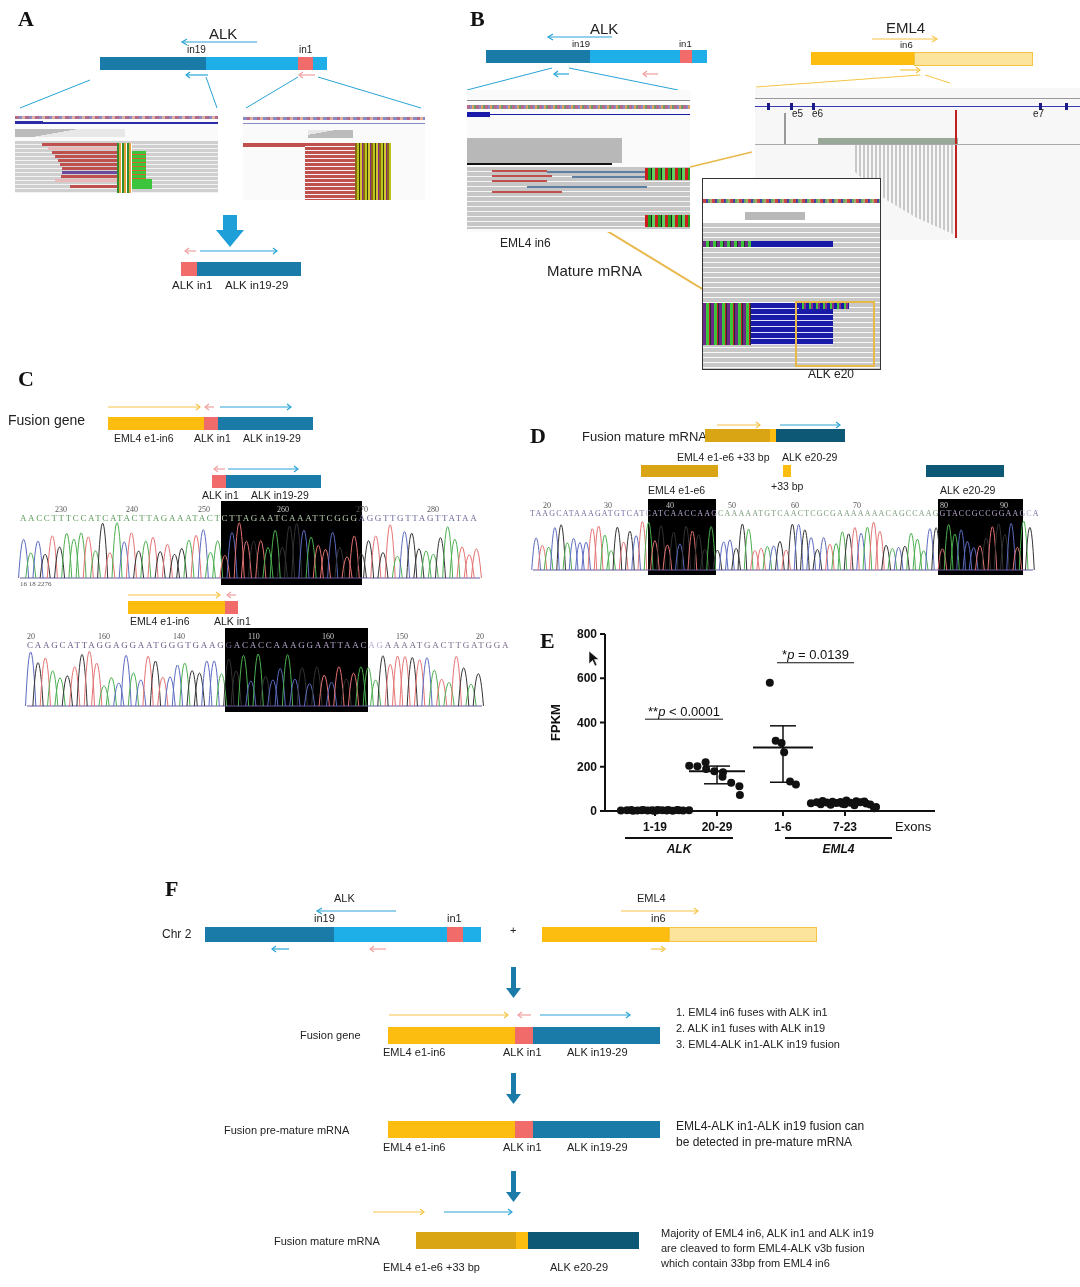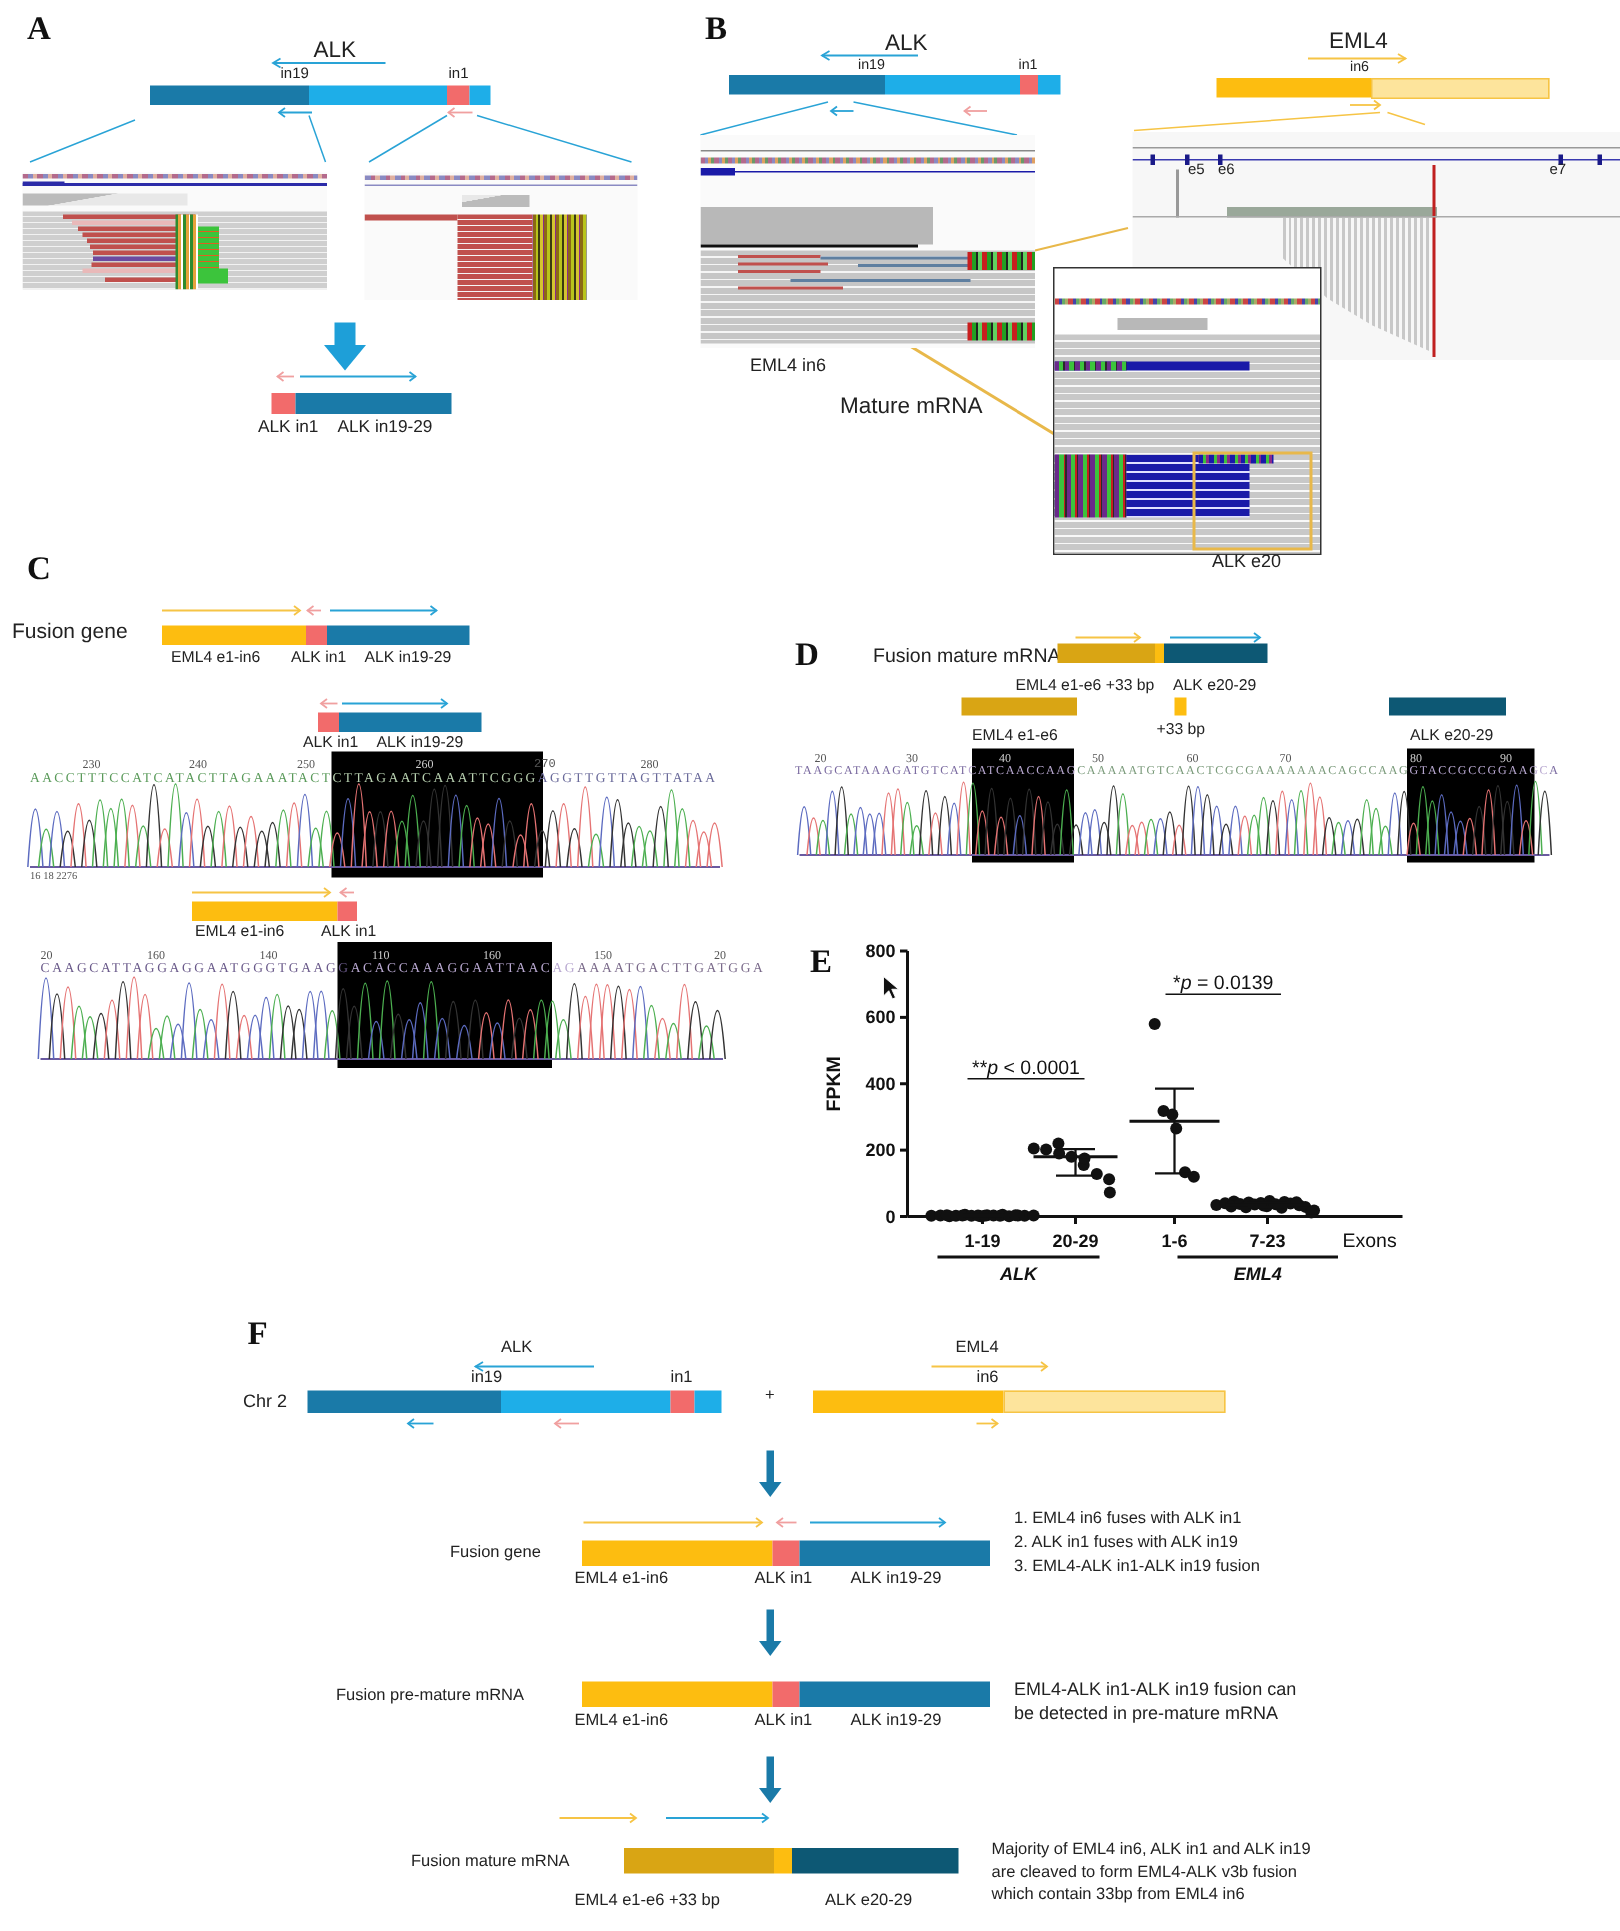--- a/index.html
+++ b/index.html
@@ -188,21 +188,21 @@
     <div class="abs" style="left:42px;top:33px;width:60px;height:8px;background:#b8b8b8;"></div>
     <div class="abs" style="left:0;top:44px;width:177px;height:146px;background:repeating-linear-gradient(180deg,#c8c8c8 0 4px,#f8f8f8 4px 5px);"></div>
     <div class="abs" style="left:0;top:62px;width:130px;height:6px;background:#1a1aa8;"></div>
     <div class="abs" style="left:0;top:62px;width:48px;height:6px;background:repeating-linear-gradient(90deg,#6a2a8a 0 3px,#3cc43c 3px 6px,#2a2a2a 6px 7px);"></div>
     <div class="abs" style="left:0;top:124px;width:130px;height:42px;background:repeating-linear-gradient(180deg,#1a1aa8 0 5px,#e0e0ff 5px 6px);"></div>
     <div class="abs" style="left:0;top:124px;width:48px;height:42px;background:repeating-linear-gradient(90deg,#6a2a8a 0 3px,#3cc43c 3px 6px,#c81e1e 6px 7px,#2a2a2a 7px 8px);"></div>
     <div class="abs" style="left:96px;top:124px;width:50px;height:6px;background:repeating-linear-gradient(90deg,#1a1aa8 0 3px,#3cc43c 3px 5px,#8a2a8a 5px 7px);"></div>
   </div>
   <div class="abs" style="left:795px;top:301px;width:76px;height:62px;border:2px solid #e8b84a;"></div>
   <div class="txt" style="left:500px;top:236px;font-size:12px;">EML4 in6</div>
-  <div class="txt" style="left:560px;top:262px;font-size:15px;text-align:center;">Mature mRNA</div>
+  <div class="txt" style="left:547px;top:262px;font-size:15px;text-align:center;">Mature mRNA</div>
   <div class="txt" style="left:808px;top:367px;font-size:12px;">ALK e20</div>
 </div>
 
 <div>
   <div class="panel-label" style="left:18px;top:366px;">C</div>
   <div class="txt" style="left:8px;top:412px;font-size:14px;">Fusion gene</div>
   <svg width="500" height="720" style="left:0;top:0;">
     <g stroke="#f6c445" stroke-width="1.2" fill="none">
         <line x1="108" y1="407" x2="200" y2="407"></line>
         <polyline points="196,404 200,407 196,410"></polyline>
@@ -245,21 +245,21 @@
     <div class="bar" style="left:212px;top:475px;width:14px;height:13px;background:#f26b6b;"></div>
     <div class="bar" style="left:226px;top:475px;width:95px;height:13px;background:#1a7aa8;"></div>
   </div>
   <div class="txt" style="left:202px;top:489px;font-size:10.5px;">ALK in1</div>
   <div class="txt" style="left:251px;top:489px;font-size:10.5px;">ALK in19-29</div>
   <div class="blk" style="left:221px;top:501px;width:141px;height:84px;"></div>
   <div class="num" style="left:55px;top:505px;">230</div>
   <div class="num" style="left:126px;top:505px;text-align:center;">240</div>
   <div class="num" style="left:198px;top:505px;">250</div>
   <div class="num" style="left:277px;top:505px;color:#ccc;">260</div>
-  <div class="num" style="left:356px;top:505px;font-family:Liberation Mono, monospace;">270</div>
+  <div class="num" style="left:356px;top:505px;">270</div>
   <div class="num" style="left:427px;top:505px;">280</div>
   <div class="seq" style="left:20px;top:513px;font-size:9px;letter-spacing:1.62px;">
     <span style="color:#5a9a5a">AACCTTTCCATCATACTTAGAAATACT</span><span style="color:#b8d0b0">CTTAGAATCAAATTCGGG</span><span style="color:#6a6a9a">AGGTTGTTAGTTATAA</span>
   </div>
   <svg width="480" height="70" style="left:20px;top:520px;" id="trace1">
       <line x1="0" y1="58" x2="460" y2="58" stroke="#6a5aa0" stroke-width="1.2"></line>
       <path d="M -1.4375 58 Q 3.59375 -19.309876543209867 8.625 58" fill="none" stroke="#5c6bc0" stroke-width="1"></path>
       <path d="M 5.75 58 Q 10.78125 7.685802469135808 15.8125 58" fill="none" stroke="#4caf50" stroke-width="1"></path>
       <path d="M 12.9375 58 Q 17.96875 -15.911111111111111 23 58" fill="none" stroke="#5c6bc0" stroke-width="1"></path>
       <path d="M 20.125 58 Q 25.15625 10.34382716049383 30.1875 58" fill="none" stroke="#333333" stroke-width="1"></path>

